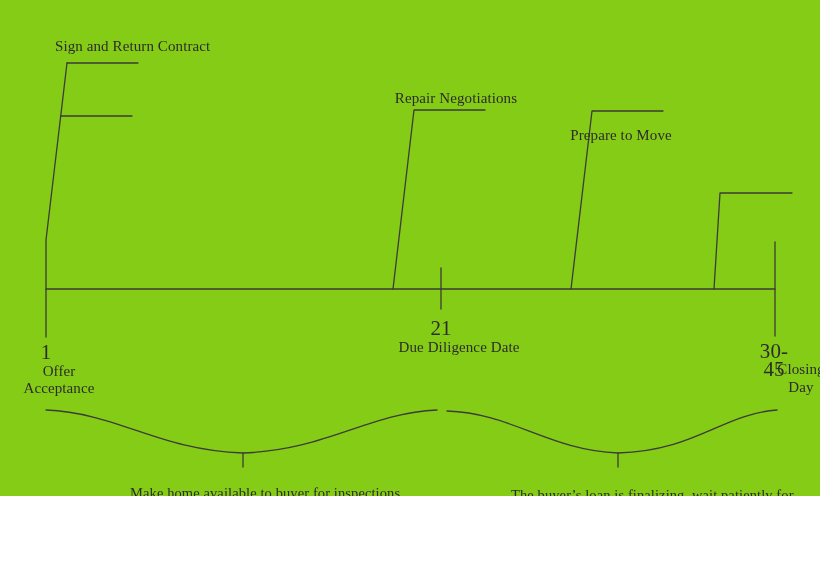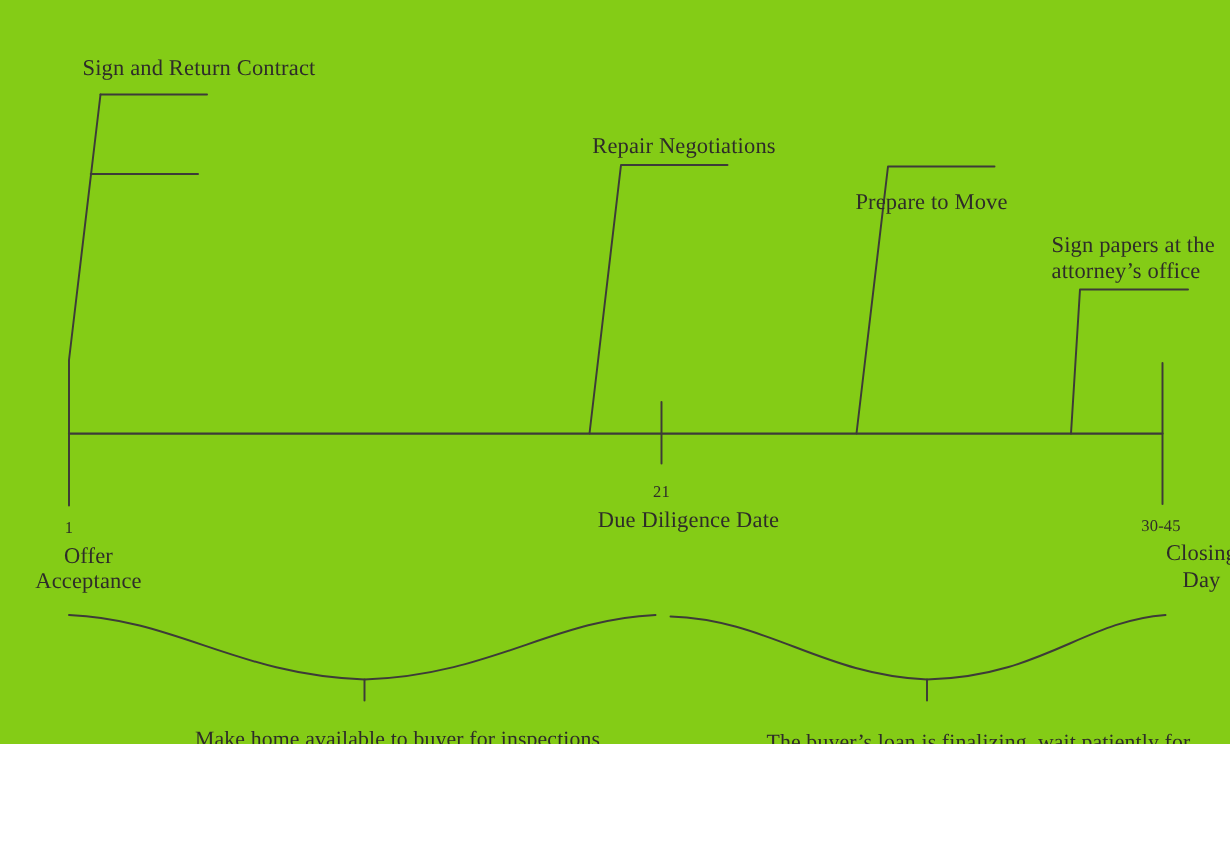--- a/index.html
+++ b/index.html
@@ -30,21 +30,21 @@
   .center {
     transform: translateX(-50%);
     text-align: center;
   }
   .lbl-sign-contract { left: 55px;  top: 37px; }
   .lbl-deposit       { left: 76px;  top: 76px;  line-height: 18px; }
   .lbl-repair        { left: 456px; top: 89px; }
   .lbl-prepare       { left: 621px; top: 105px; margin-top: 21px; }
   .lbl-sign-papers   { left: 701px; top: 156px; line-height: 16.5px; }
 
-  .num  { font-size: 11px; font-family: Liberation Serif, serif; }
+  .num  { font-size: 21px; font-family: Liberation Serif, serif; }
   .num-1     { left: 46px;  top: 343px; }
   .lbl-1     { left: 59px;  top: 363px; line-height: 17px; }
   .num-21    { left: 441px; top: 319px; }
   .lbl-21    { left: 439px; top: 338px; margin-left: 20px; }
   .num-3045  { left: 774px; top: 342px; }
   .lbl-3045  { left: 773px; top: 360px; margin-left: 28px; }
 
   .note {
     position: absolute;
     font-size: 14.5px;
@@ -81,22 +81,20 @@
     <path d="M46 410 C 118 413, 158 450, 243 453 C 328 450, 368 413, 437 410"></path>
     <path d="M243 453 V467"></path>
 
     <path d="M447 411 C 512 413, 548 450, 618 453 C 695 451, 722 414, 777 410"></path>
     <path d="M618 453 V467"></path>
   </svg>
 
   <div class="txt lbl-sign-contract">Sign and Return Contract</div>
   <div class="txt center lbl-repair">Repair Negotiations</div>
   <div class="txt center lbl-prepare">Prepare to Move</div>
-  <div class="txt lbl-sign-papers">Sign papers at the
-attorney’s office</div>
 
   <div class="txt center num num-1">1</div>
   <div class="txt center lbl-1">Offer
 Acceptance</div>
 
   <div class="txt center num num-21">21</div>
   <div class="txt center lbl-21">Due Diligence Date</div>
 
   <div class="txt center num num-3045">30-45</div>
   <div class="txt center lbl-3045">Closing Day</div>

